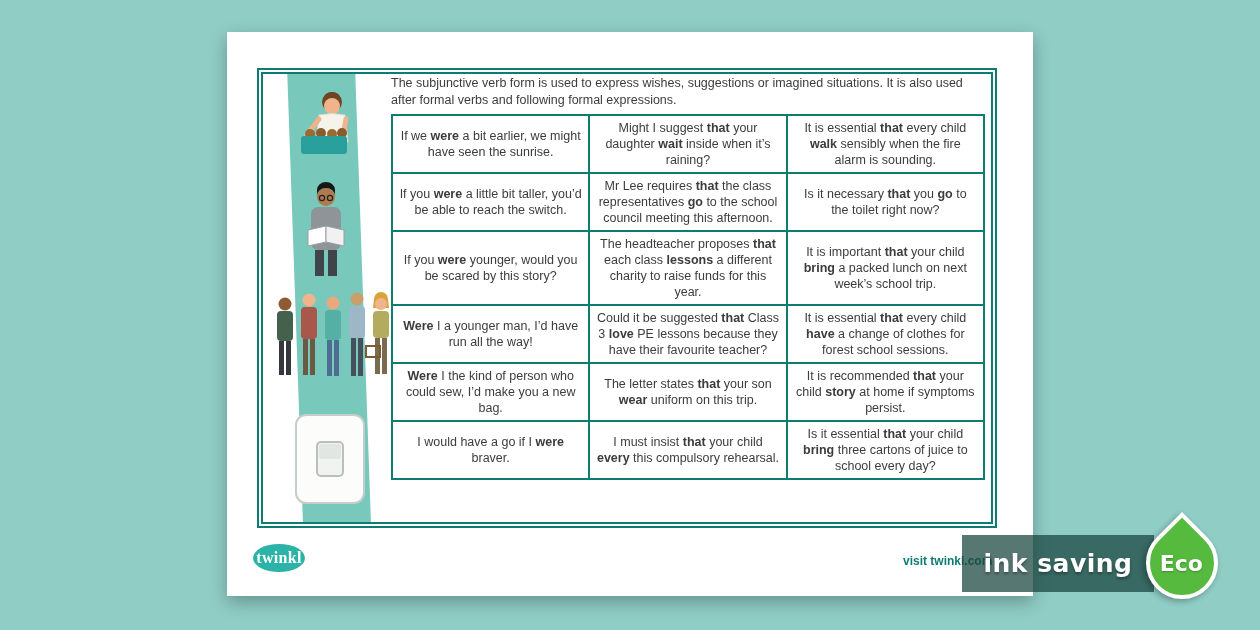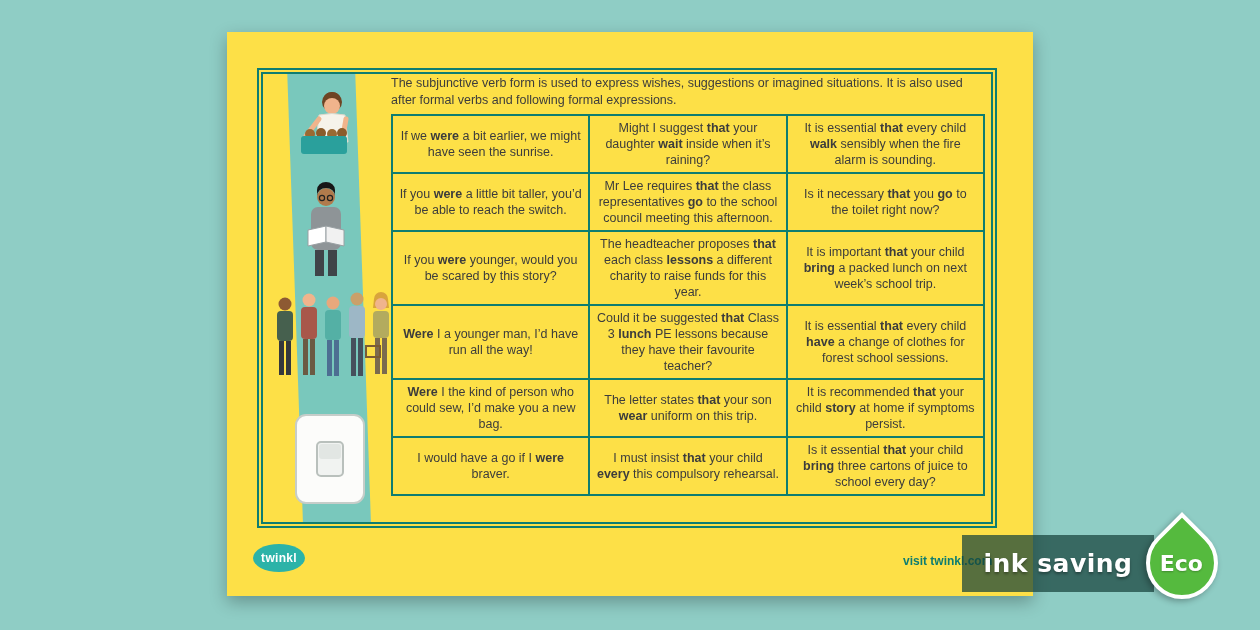--- a/index.html
+++ b/index.html
@@ -4,21 +4,21 @@
 <style>
   html,body{margin:0;padding:0;}
   body{
     width:1260px;height:630px;position:relative;overflow:hidden;
     background:#8fcdc5;
     font-family:"Liberation Sans", sans-serif;
     color:#3c3c3c;
   }
   .paper{
     position:absolute;left:227px;top:32px;width:806px;height:564px;
-    background:#fde047;
+    background:#ffffff;
     box-shadow:0 6px 16px rgba(0,0,0,0.28);
   }
   .content-box{
     position:absolute;left:30px;top:36px;width:740px;height:460px;
     border:2px solid #0e7d71;
     box-sizing:border-box;
   }
   .content-box::before{
     content:"";position:absolute;inset:2px;border:2px solid #0e7d71;
     pointer-events:none;z-index:6;
@@ -54,22 +54,22 @@
     color:#3c3c3c;
     word-wrap:break-word;
   }
   .grid b{font-weight:bold;}
   .logo{
     position:absolute;left:26px;top:512px;width:52px;height:28px;
     background:#2cb3a8;border-radius:50%;
     display:flex;align-items:center;justify-content:center;
   }
   .logo span{
-    color:#ffffff;font-size:12px;font-weight:bold;letter-spacing:0.3px;
-    font-family:Liberation Sans, sans-serif;
+    color:#ffffff;font-size:16px;font-weight:bold;letter-spacing:0.3px;
+    font-family:Liberation Serif, serif;
   }
   .visit{
     position:absolute;left:676px;top:522px;
     font-size:12px;font-weight:bold;color:#0e7d71;
   }
   .ink-band{
     position:absolute;left:962px;top:535px;width:192px;height:57px;
     background:rgba(22,66,60,0.72);
     display:flex;align-items:center;justify-content:center;
     z-index:20;
@@ -177,21 +177,21 @@
               <td>Mr Lee requires <b>that</b> the class representatives <b>go</b> to the school council meeting this afternoon.</td>
               <td>Is it necessary <b>that</b> you <b>go</b> to the toilet right now?</td>
             </tr>
             <tr>
               <td>If you <b>were</b> younger, would you be scared by this story?</td>
               <td>The headteacher proposes <b>that</b> each class <b>lessons</b> a different charity to raise funds for this year.</td>
               <td>It is important <b>that</b> your child <b>bring</b> a packed lunch on next week’s school trip.</td>
             </tr>
             <tr>
               <td><b>Were</b> I a younger man, I’d have run all the way!</td>
-              <td>Could it be suggested <b>that</b> Class 3 <b>lunch</b> PE lessons because they have their favourite teacher?</td>
+              <td>Could it be suggested <b>that</b> Class 3 <b>love</b> PE lessons because they have their favourite teacher?</td>
               <td>It is essential <b>that</b> every child <b>have</b> a change of clothes for forest school sessions.</td>
             </tr>
             <tr>
               <td><b>Were</b> I the kind of person who could sew, I’d make you a new bag.</td>
               <td>The letter states <b>that</b> your son <b>wear</b> uniform on this trip.</td>
               <td>It is recommended <b>that</b> your child <b>story</b> at home if symptoms persist.</td>
             </tr>
             <tr>
               <td>I would have a go if I <b>were</b> braver.</td>
               <td>I must insist <b>that</b> your child <b>every</b> this compulsory rehearsal.</td>

